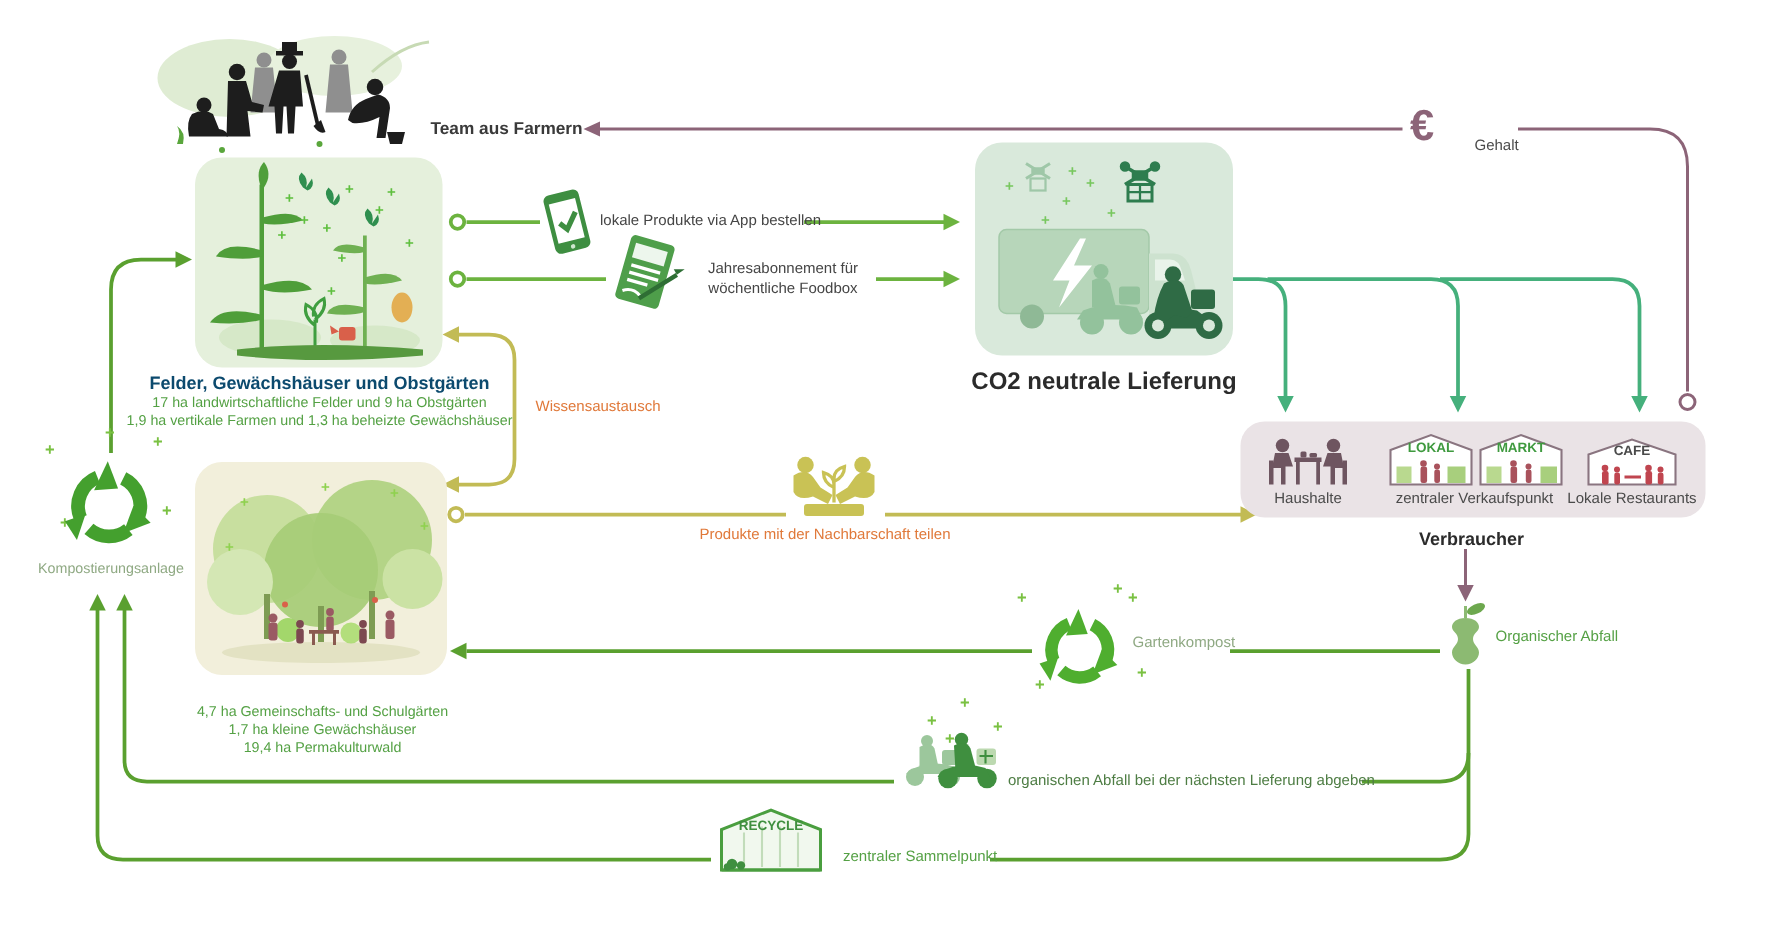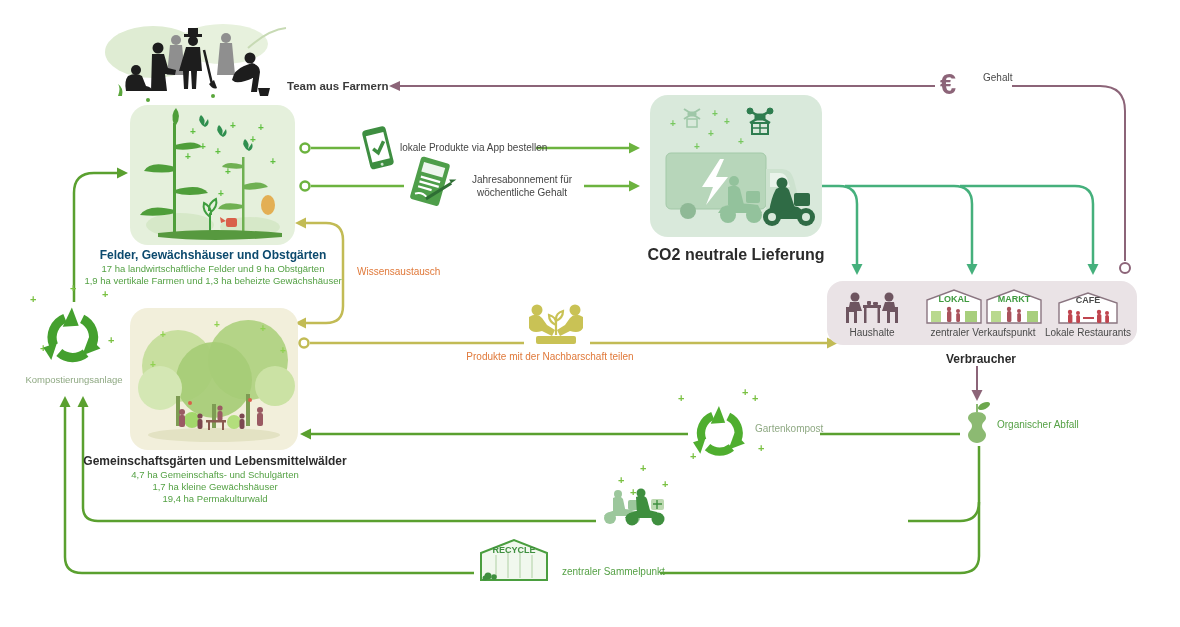--- a/index.html
+++ b/index.html
@@ -118,21 +118,21 @@
       <g fill="#5aa63c">
         <path d="M20 78 q3 -8 0 -12 q6 4 4 12 z"></path>
         <circle cx="115" cy="78" r="2"></circle>
           <circle cx="50" cy="82" r="2"></circle>
       </g>
     </svg>
   </div>
   <div class="lbl" style="left:287px;top:79px;font-size:11.5px;font-weight:bold;color:#3a3a3a;">Team aus Farmern</div>
 
   <div class="lbl" style="left:940px;top:66px;font-size:29px;font-weight:bold;color:#8c6478;">€</div>
-  <div class="lbl" style="left:983px;top:72px;font-size:10px;color:#4a4a4a;">Gehalt</div>
+  <div class="lbl" style="left:983px;top:92px;font-size:10px;color:#4a4a4a;">Gehalt</div>
 
   <div class="node-box" style="left:130px;top:105px;width:165px;height:140px;background:#e5f0dc;">
     <svg width="165" height="140" viewBox="0 0 165 140">
       <ellipse cx="50" cy="120" rx="34" ry="12" fill="#d6e8c8"></ellipse>
       <ellipse cx="120" cy="122" rx="30" ry="10" fill="#d6e8c8"></ellipse>
       <g fill="#4f9e3a">
         <rect x="43" y="18" width="3" height="110"></rect>
         <path d="M45 105 Q18 98 10 110 Q30 112 45 108 Z"></path>
         <path d="M45 85 Q70 78 78 88 Q58 92 45 88 Z"></path>
         <path d="M45 62 Q20 55 14 66 Q34 69 45 66 Z"></path>
@@ -193,21 +193,21 @@
       <rect x="8" y="4" width="30" height="44" rx="3" fill="#4e9e4a"></rect>
       <rect x="12" y="9" width="22" height="10" fill="#ffffff" opacity="0.9"></rect>
       <path d="M13 24 h20 M13 29 h20 M13 34 h14" stroke="#ffffff" stroke-width="2.2"></path>
       <path d="M12 42 q6 -4 12 0" stroke="#ffffff" stroke-width="2" fill="none"></path>
       <path d="M24 44 L44 22" stroke="#2e6e34" stroke-width="3"></path>
       <path d="M44 22 l4 -5 l-7 2 z" fill="#2e6e34"></path>
     </g>
       </svg>
   </div>
   <div class="lbl ctr" style="left:522px;top:174px;font-size:10px;color:#454545;text-align:center;">Jahresabonnement für</div>
-  <div class="lbl ctr" style="left:522px;top:187px;font-size:10px;color:#454545;">wöchentliche Gehalt</div>
+  <div class="lbl ctr" style="left:522px;top:187px;font-size:10px;color:#454545;">wöchentliche Foodbox</div>
 
   <div class="node-box" style="left:650px;top:95px;width:172px;height:142px;background:#d9e9db;">
     <svg width="172" height="142" viewBox="0 0 172 142">
       <g fill="#5fbf3f" font-size="10" font-weight="bold" opacity="0.8">
         <text x="20" y="32">+</text>
           <text x="32" y="72">+</text>
           <text x="58" y="42">+</text>
         <text x="88" y="50">+</text>
           <text x="26" y="102">+</text>
           <text x="62" y="22">+</text>
@@ -303,21 +303,20 @@
         <circle cx="120" cy="92" r="2" fill="#d9604a"></circle>
       <g fill="#8fd14f" font-size="10" font-weight="bold">
         <text x="30" y="30">+</text>
           <text x="130" y="24">+</text>
           <text x="84" y="20">+</text>
         <text x="150" y="46">+</text>
           <text x="20" y="60">+</text>
       </g>
     </svg>
   </div>
-  <div class="lbl ctr" style="left:215px;top:454px;font-size:12px;font-weight:bold;color:#2b2b2b;">Gemeinschaftsgärten und Lebensmittelwälder</div>
   <div class="lbl ctr" style="left:215px;top:469px;font-size:9.5px;color:#54a144;">4,7 ha Gemeinschafts- und Schulgärten</div>
   <div class="lbl ctr" style="left:215px;top:481px;font-size:9.5px;color:#54a144;">1,7 ha kleine Gewächshäuser</div>
   <div class="lbl ctr" style="left:215px;top:493px;font-size:9.5px;color:#54a144;">19,4 ha Permakulturwald</div>
 
   <div class="abs" style="left:42px;top:304px;">
     <svg width="62" height="64" viewBox="-27 -29 54 56">
       <g fill="none" stroke="#44a02e" stroke-width="8">
         <path d="M -17 7 A 18 18 0 0 1 -7 -16.5"></path>
         <path d="M 8 -16 A 18 18 0 0 1 17 6"></path>
         <path d="M 11 14 A 18 18 0 0 1 -12 13.5"></path>
@@ -441,20 +440,21 @@
         <circle cx="36" cy="35" r="6.5"></circle>
           <circle cx="62" cy="35" r="6.5"></circle>
         <path d="M31 31 q13 -8 30 -3 l3 6 h-35 z"></path>
         <circle cx="45" cy="9" r="4.5"></circle>
         <path d="M40 13 q8 -4 11 2 l4 15 h-14 z"></path>
       </g>
       <rect x="55" y="15" width="13" height="11" rx="2" fill="#bcd9b0"></rect>
       <path d="M57 20 h9 M61 16 v9" stroke="#3f8f3f" stroke-width="1.4"></path>
     </svg>
   </div>
+  <div class="lbl" style="left:672px;top:515px;font-size:10px;color:#4e7d44;">organischen Abfall bei der nächsten Lieferung abgeben</div>
 
   <div class="abs" style="left:476px;top:536px;">
     <svg width="76" height="46" viewBox="0 0 76 46">
       <polygon points="5,44 5,17 38,4 71,17 71,44" fill="#f1f8ee" stroke="#4a9e3f" stroke-width="2"></polygon>
       <path d="M20 19 V42 M32 15 V42 M44 15 V42 M56 19 V42" stroke="#c2dcba" stroke-width="1.4"></path>
       <path d="M5 44 H71" stroke="#4a9e3f" stroke-width="2"></path>
       <circle cx="12" cy="40" r="3.5" fill="#3f8f3f"></circle>
         <circle cx="18" cy="41" r="2.8" fill="#3f8f3f"></circle>
       <circle cx="9" cy="42" r="2.5" fill="#3f8f3f"></circle>
       <text x="38" y="17" text-anchor="middle" font-size="9" font-weight="bold" fill="#3f8f3f">RECYCLE</text>

